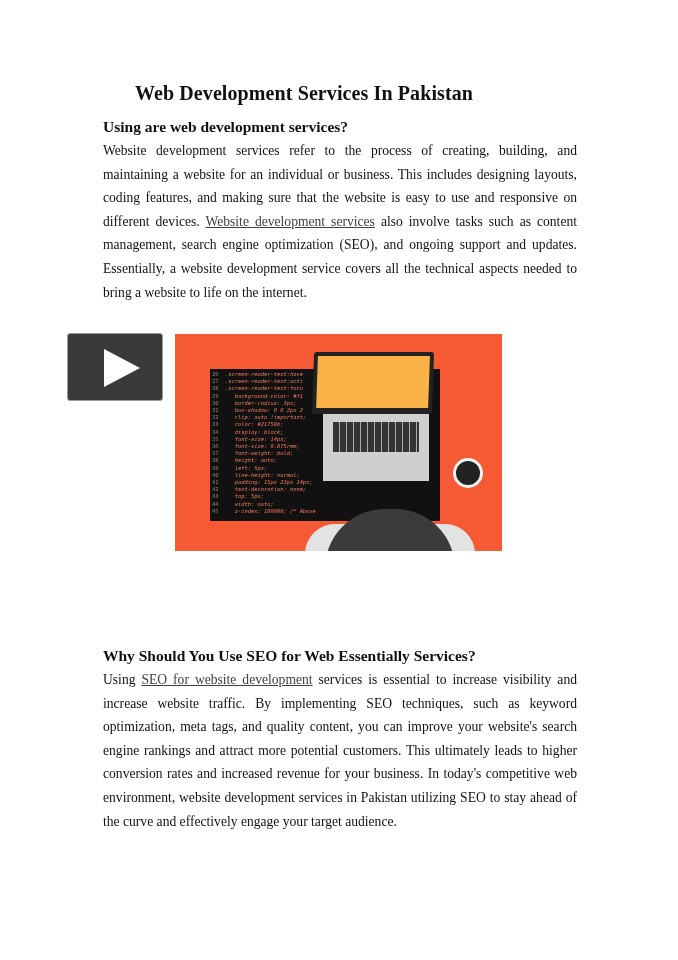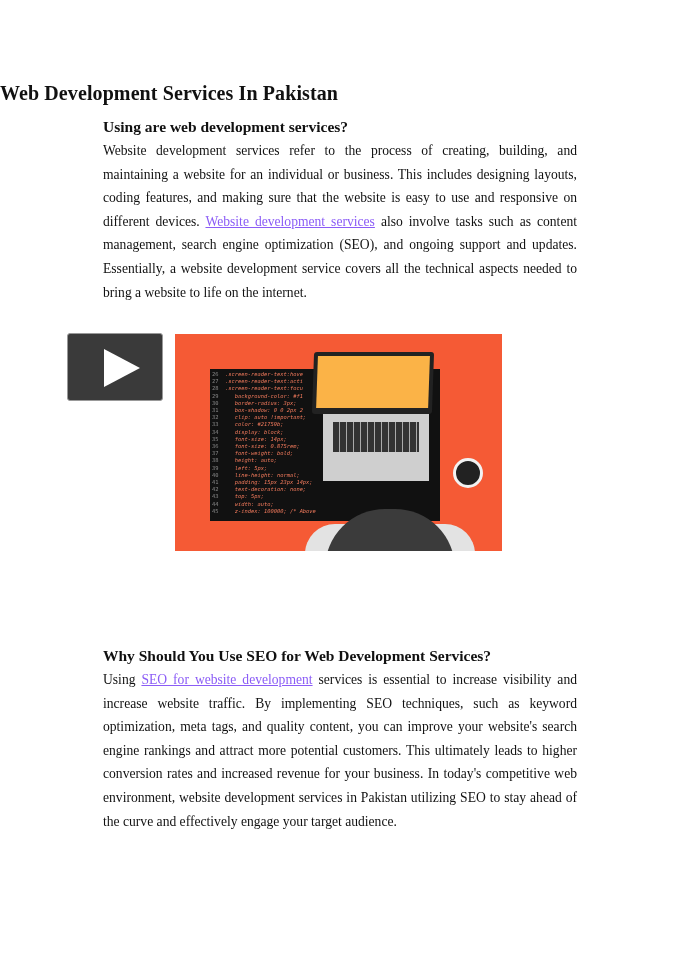--- a/index.html
+++ b/index.html
@@ -1,20 +1,20 @@
 <!DOCTYPE html>
 <html><head>
   <meta charset="utf-8">
   <style>
     html, body { margin: 0; padding: 0; background: #ffffff; }
     body { width: 678px; height: 960px; position: relative; overflow: hidden; font-family: "Liberation Serif", serif; color: #111; }
-    .title { position: absolute; left: 0; width: 608px; top: 82px; text-align: left; font-weight: bold; font-size: 20px; letter-spacing: 0.1px; }
+    .title { position: absolute; left: 0; width: 608px; top: 82px; text-align: center; font-weight: bold; font-size: 20px; letter-spacing: 0.1px; }
     .h2 { position: absolute; left: 103px; font-weight: bold; font-size: 15.5px; }
     .para { position: absolute; left: 103px; width: 474px; font-size: 13.6px; line-height: 23.6px; text-align: justify; }
-    .para a { color: #8b5cf6; text-decoration: underline; }
+    .para a { color: #404040; text-decoration: underline; }
     .play { position: absolute; left: 67px; top: 333px; width: 96px; height: 68px; background: #3a3a3a; border: 1px solid #999; border-radius: 3px; box-sizing: border-box; }
     .play .tri { position: absolute; left: 36px; top: 15px; width: 0; height: 0; border-top: 19px solid transparent; border-bottom: 19px solid transparent; border-left: 36px solid #ffffff; }
     .hero { position: absolute; left: 175px; top: 334px; width: 327px; height: 217px; background: #f55a35; overflow: hidden; }
     .code-panel { position: absolute; left: 35px; top: 35px; width: 230px; height: 152px; background: #111; }
     .code { position: absolute; left: 2px; top: 2px; font-family: "DejaVu Sans Mono", monospace; font-size: 5.4px; line-height: 7.2px; color: #f27a5c; white-space: pre; font-style: italic; }
     .code .ln { color: #888; font-style: normal; }
     .laptop-screen-frame { position: absolute; left: 138px; top: 18px; width: 120px; height: 62px; background: #222; transform: skewX(-2deg); border-radius: 3px; }
     .laptop-screen { position: absolute; left: 4px; top: 4px; right: 4px; bottom: 6px; background: #fbb347; }
     .laptop-base { position: absolute; left: 148px; top: 80px; width: 106px; height: 67px; background: #cfcfcf; }
     .keyboard { position: absolute; left: 10px; top: 8px; width: 86px; height: 30px; background: repeating-linear-gradient(90deg,#333 0 6px,#aaa 6px 7px), #333; }
@@ -43,15 +43,15 @@
   <div class="person"></div>
   <div class="laptop-base">
     <div class="keyboard"></div>
   </div>
   <div class="laptop-screen-frame">
     <div class="laptop-screen"></div>
   </div>
   <div class="cup"></div>
 </div>
 
-<div class="h2" style="top:647px;">Why Should You Use SEO for Web Development Services?</div>
+<div class="h2" style="top:647px;">Why Should You Use SEO for Web Essentially Services?</div>
 
 <div class="para" style="top:668px;"><span>Using </span><a href="#">SEO for website development</a><span> services is essential to increase visibility and increase website traffic. By implementing SEO techniques, such as keyword optimization, meta tags, and quality content, you can improve your website's search engine rankings and attract more potential customers. This ultimately leads to higher conversion rates and increased revenue for your business. In today's competitive web environment, website development services in Pakistan utilizing SEO to stay ahead of the curve and effectively engage your target audience.</span></div>
 
 </body></html>

